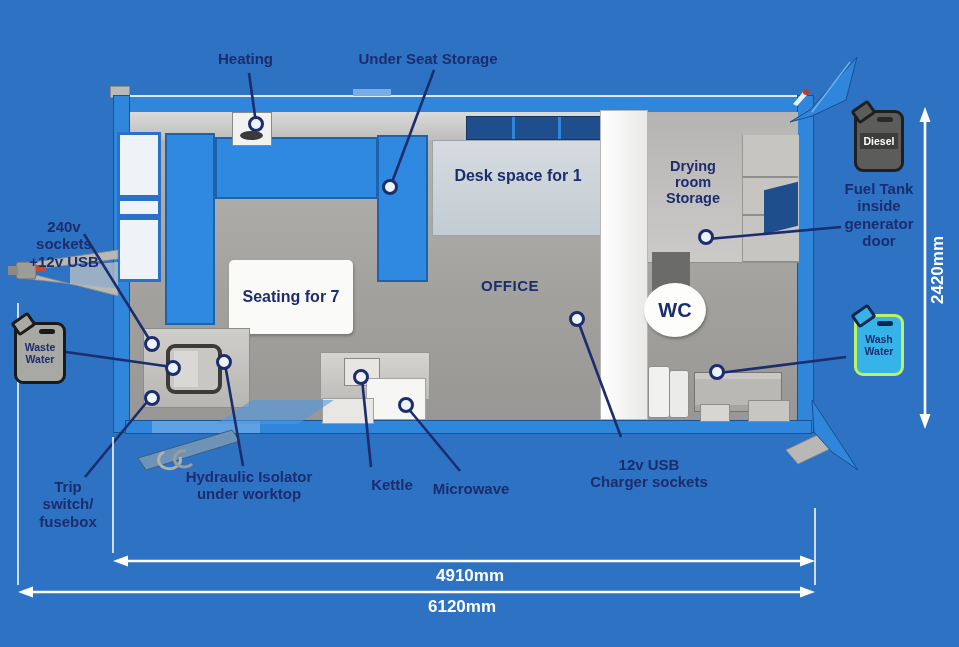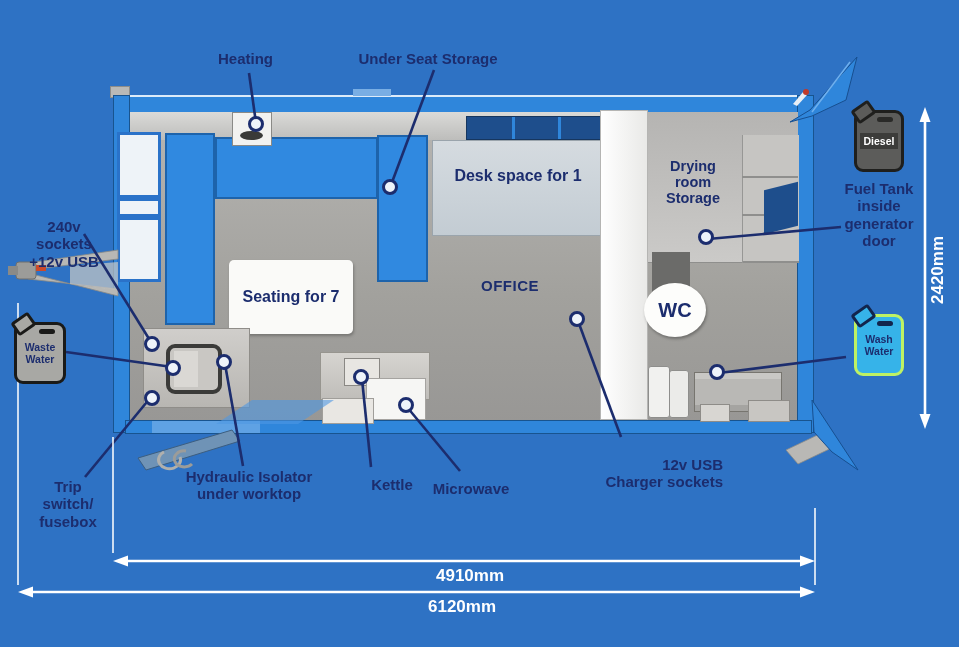--- a/index.html
+++ b/index.html
@@ -187,21 +187,21 @@
   <div class="callout" style="left:18px;top:178px;width:92px;margin-top:40px;">240v
 sockets
 +12v USB</div>
   <div class="callout" style="left:163px;top:468px;width:172px;">Hydraulic Isolator
 under worktop</div>
   <div class="callout" style="left:24px;top:478px;width:88px;">Trip
 switch/
 fusebox</div>
   <div class="callout" style="left:364px;top:476px;width:56px;">Kettle</div>
   <div class="callout" style="left:425px;top:480px;width:92px;">Microwave</div>
-  <div class="callout" style="left:575px;top:456px;width:148px;text-align:right;">12v USB
+  <div class="callout" style="left:575px;top:456px;width:148px;">12v USB
 Charger sockets</div>
   <div class="callout" style="left:833px;top:180px;width:92px;">Fuel Tank
 inside
 generator
 door</div>
 
   <div class="can" style="left:14px;top:322px;width:52px;height:62px;background:#a8a8a4;border:3px solid #1a1a18;">
     <div class="cap" style="background:#a8a8a4;border:3px solid #1a1a18;"></div>
     <div class="slot" style="background:#1a1a18;"></div>
     <span class="canlabel" style="color:#1c2d6e;">Waste

